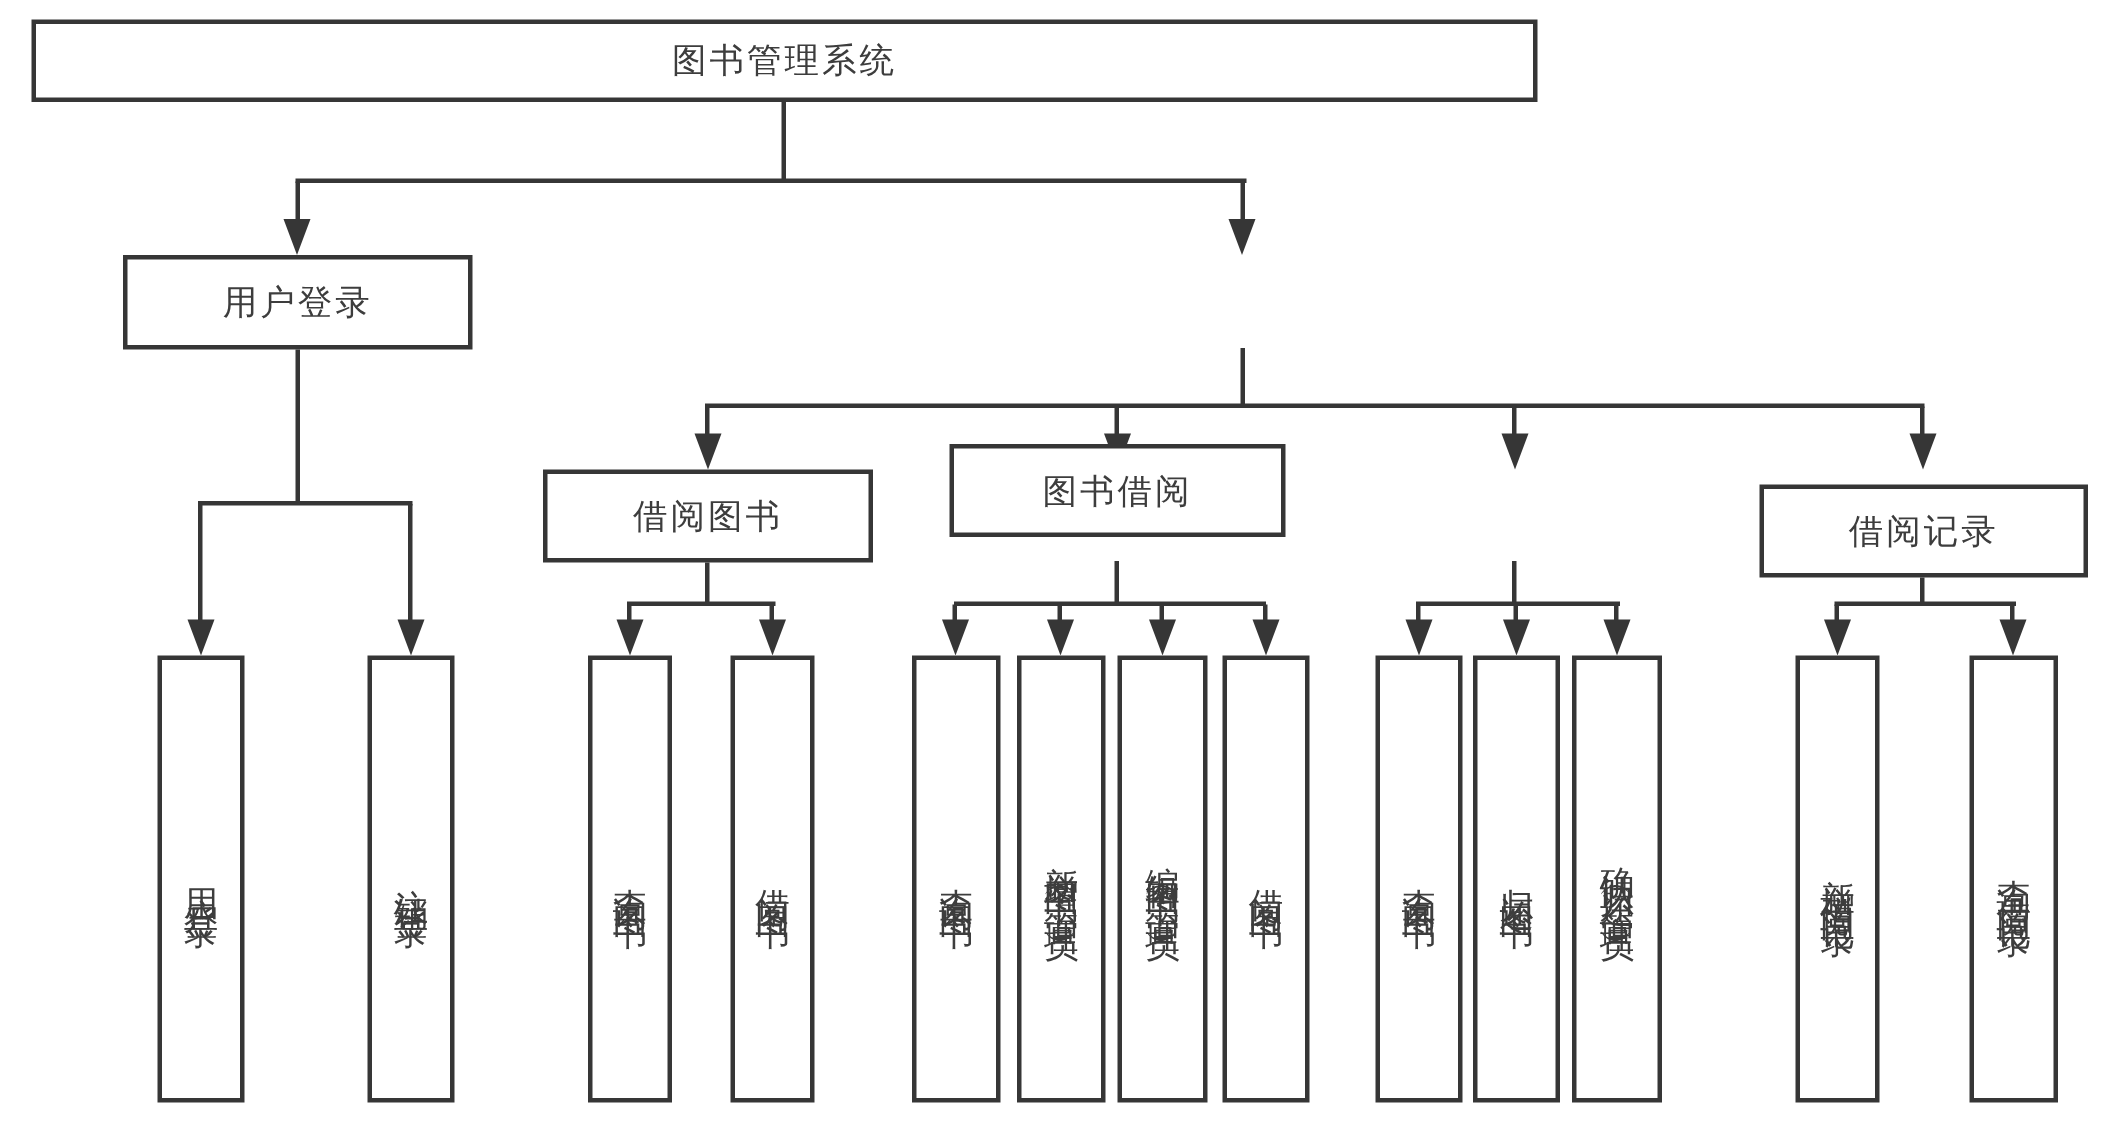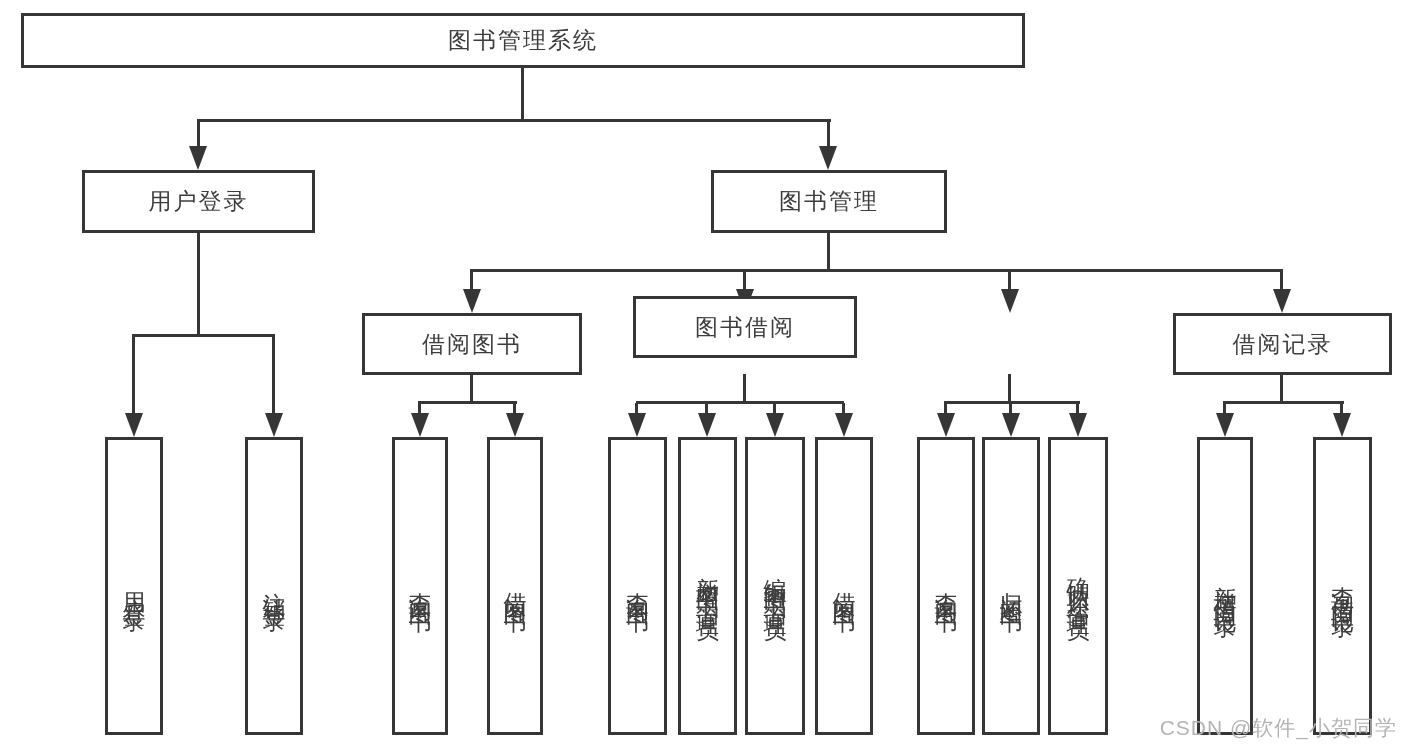--- a/index.html
+++ b/index.html
@@ -70,23 +70,20 @@
   <div class="line" style="left:521px;top:66px;width:3px;height:56px"></div>
   <div class="line" style="left:197px;top:119px;width:634px;height:3px"></div>
   <div class="line" style="left:197px;top:121px;width:3px;height:28px"></div>
   <div class="arrow" style="left:189px;top:146px"></div>
   <div class="line" style="left:827px;top:121px;width:3px;height:28px"></div>
   <div class="arrow" style="left:819px;top:146px"></div>
 
   <div class="box" style="left:82px;top:170px;width:233px;height:63px">
     <span class="hlabel">用户登录</span>
   </div>
-  <div class="box" style="left:711px;top:170px;width:236px;height:63px">
-    <span class="hlabel">图书管理</span>
-  </div>
 
   <div class="line" style="left:197px;top:232px;width:3px;height:104px"></div>
   <div class="line" style="left:132px;top:334px;width:143px;height:3px"></div>
   <div class="line" style="left:132px;top:336px;width:3px;height:80px"></div>
   <div class="arrow" style="left:125px;top:413px"></div>
   <div class="line" style="left:272px;top:336px;width:3px;height:80px"></div>
   <div class="arrow" style="left:265px;top:413px"></div>
 
   <div class="line" style="left:827px;top:232px;width:3px;height:40px"></div>
   <div class="line" style="left:470px;top:269px;width:813px;height:3px"></div>
@@ -98,21 +95,21 @@
   <div class="arrow" style="left:1001px;top:289px"></div>
   <div class="line" style="left:1280px;top:271px;width:3px;height:20px"></div>
   <div class="arrow" style="left:1273px;top:289px"></div>
 
   <div class="box" style="left:362px;top:313px;width:220px;height:62px">
     <span class="hlabel">借阅图书</span>
   </div>
   <div class="box" style="left:633px;top:296px;width:224px;height:62px">
     <span class="hlabel">图书借阅</span>
   </div>
-  <div class="box" style="left:1173px;top:313px;width:219px;height:62px">
+  <div class="box" style="left:1173px;top:323px;width:219px;height:62px">
     <span class="hlabel">借阅记录</span>
   </div>
 
   <div class="line" style="left:470px;top:374px;width:3px;height:29px"></div>
   <div class="line" style="left:418px;top:401px;width:99px;height:3px"></div>
   <div class="line" style="left:418px;top:403px;width:3px;height:14px"></div>
   <div class="arrow" style="left:411px;top:413px"></div>
   <div class="line" style="left:513px;top:403px;width:3px;height:14px"></div>
   <div class="arrow" style="left:506px;top:413px"></div>
 
@@ -180,15 +177,14 @@
     <span class="vlabel">确认归还（管理员）</span>
   </div>
 
   <div class="box" style="left:1197px;top:437px;width:56px;height:298px">
     <span class="vlabel">新增借阅记录</span>
   </div>
   <div class="box" style="left:1313px;top:437px;width:59px;height:298px">
     <span class="vlabel">查询借阅记录</span>
   </div>
 
-  <div class="watermark">CSDN @软件_小贺同学</div>
 
 </div>
 
 </body></html>

